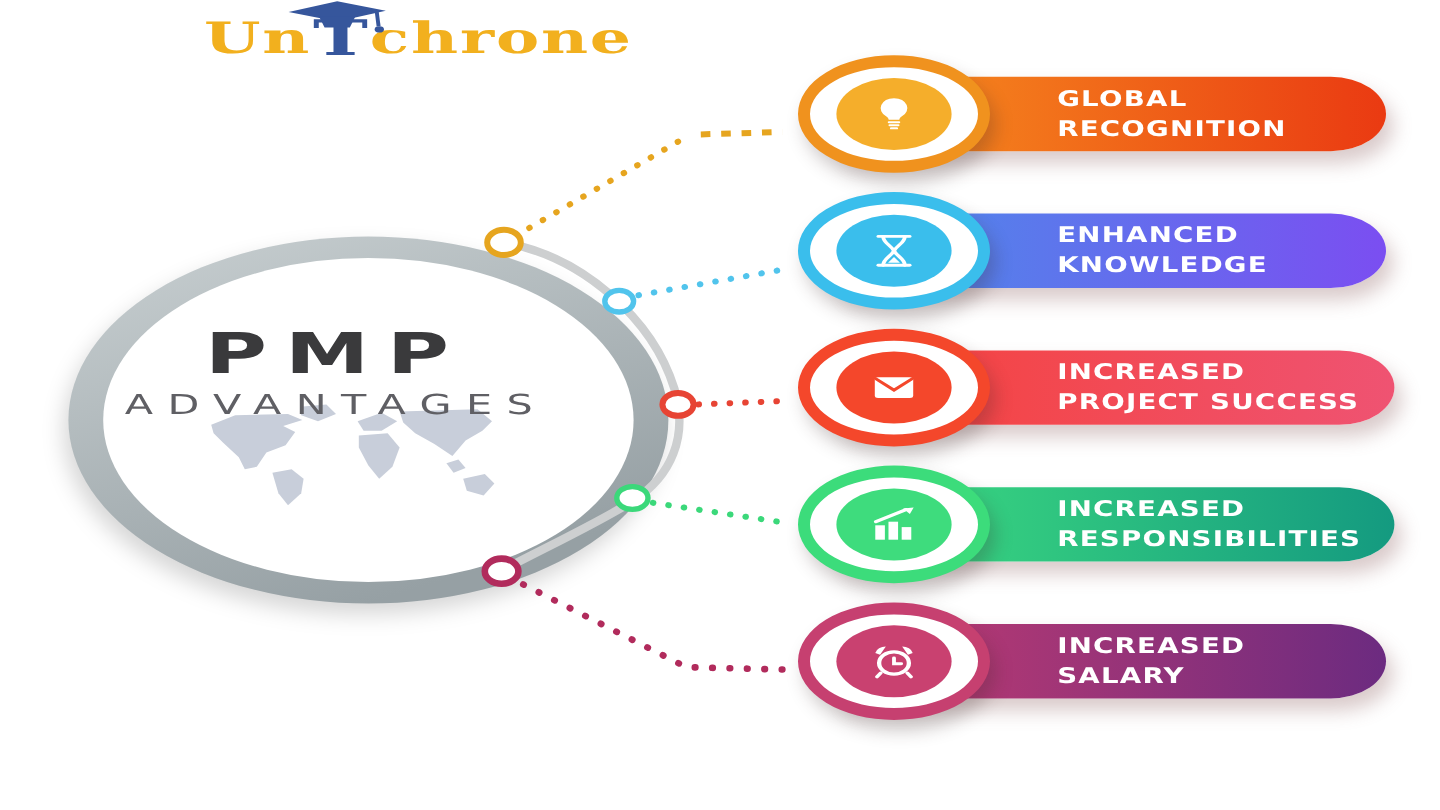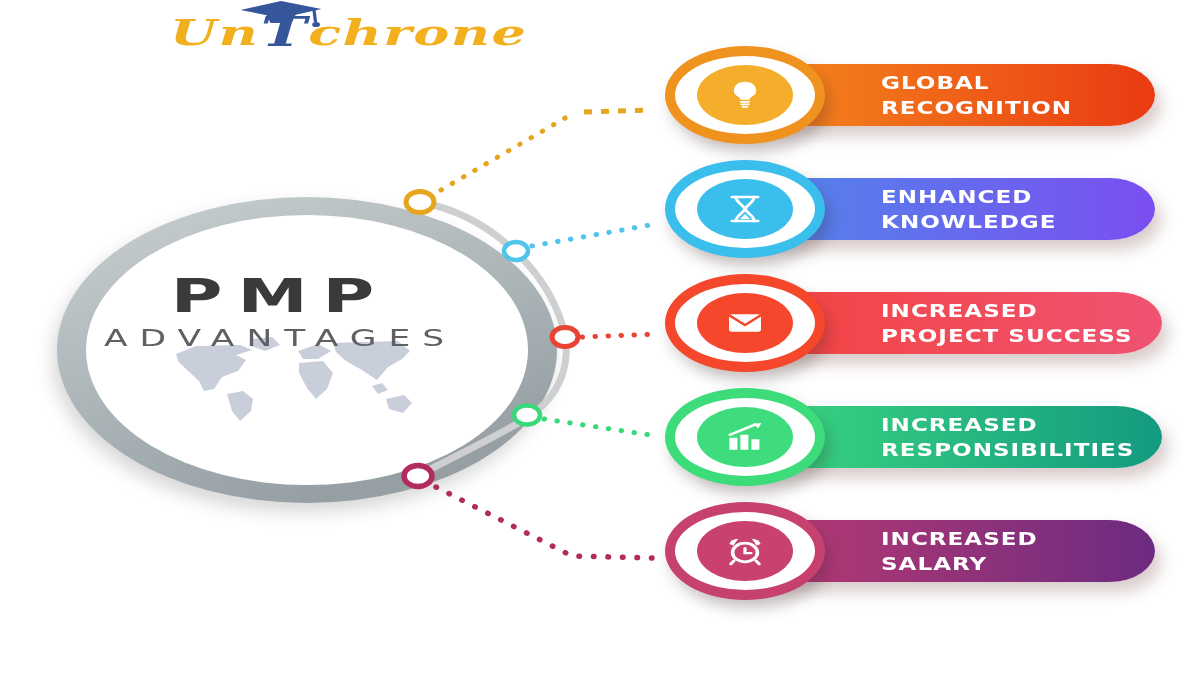--- a/index.html
+++ b/index.html
@@ -4,21 +4,21 @@
 <style>
   html,body{margin:0;padding:0;}
   body{width:1200px;height:675px;background:#ffffff;overflow:hidden;position:relative;
        font-family:"DejaVu Sans","Liberation Sans",sans-serif;}
   .stage{position:absolute;inset:0;width:1200px;height:675px;}
 
   
   svg.deco{position:absolute;left:0;top:0;z-index:1;}
 
   
-  .logo{position:absolute;left:170px;top:12px;z-index:5;font-style:italic;}
+  .logo{position:absolute;left:170px;top:12px;z-index:5;}
   .logo-scale{transform:scaleX(1.5);transform-origin:left top;display:flex;align-items:flex-end;white-space:nowrap;}
   .lg-yellow{font-family:"DejaVu Serif","Liberation Serif",serif;font-weight:700;font-size:36px;line-height:1.15;letter-spacing:1px;}
   .lg-t-wrap{position:relative;display:inline-block;margin:0 1px;}
   .lg-blue{font-family:"DejaVu Serif","Liberation Serif",serif;font-weight:700;font-size:41px;line-height:1;display:inline-block;}
   .cap-svg{position:absolute;left:-17px;top:-14px;width:60px;height:32px;overflow:visible;}
 
   
   .center-text{position:absolute;left:110px;top:272px;width:340px;text-align:center;z-index:3;
                transform:scaleX(1.5);transform-origin:center top;}
   .ct-title{font-size:47px;font-weight:800;letter-spacing:10px;line-height:1;}

